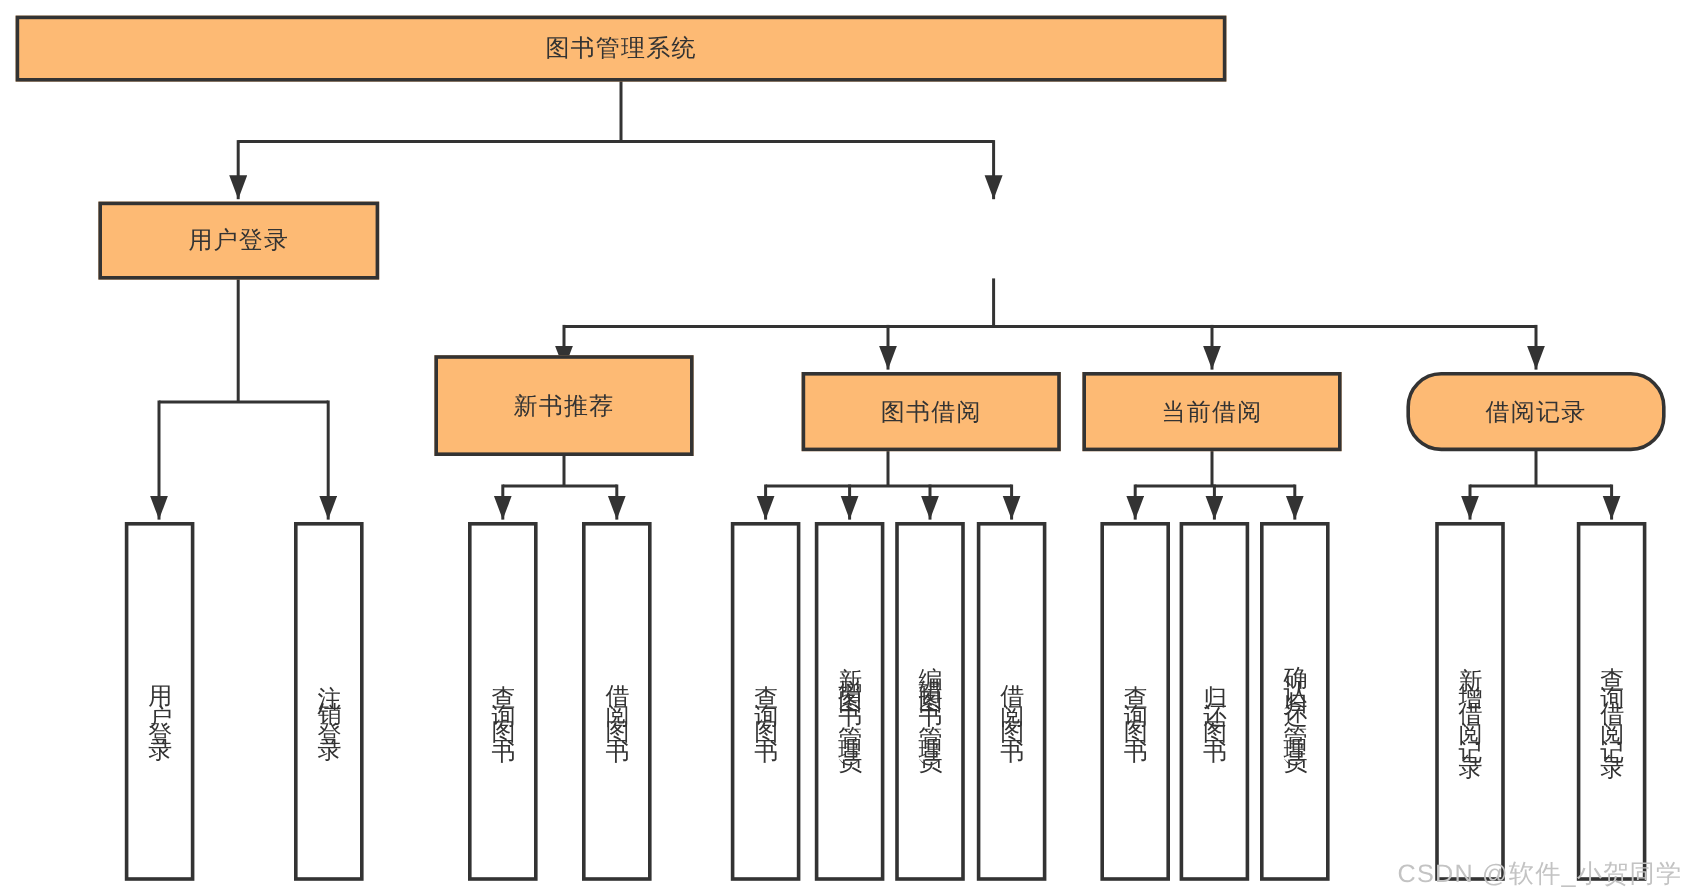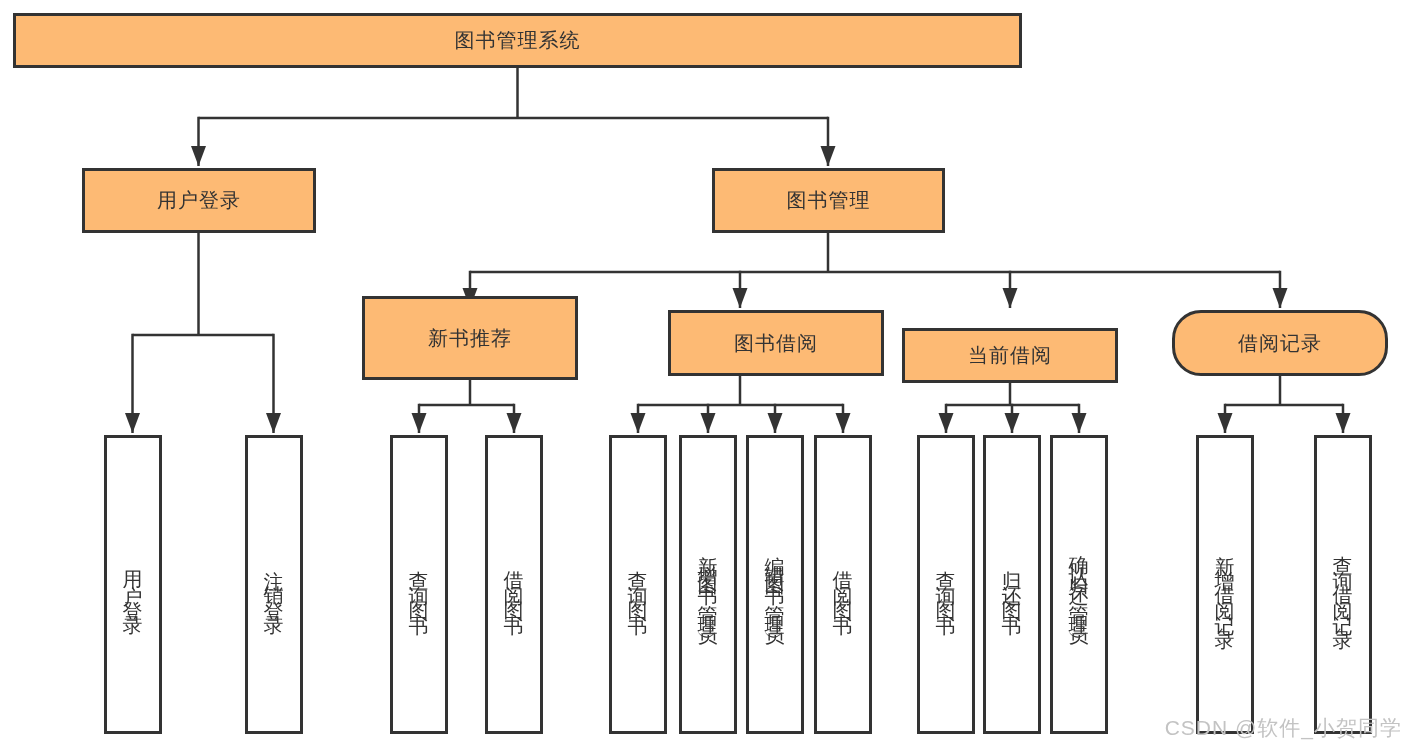--- a/index.html
+++ b/index.html
@@ -115,31 +115,28 @@
     </g>
   </svg>
 
   <div class="node" style="left:13px; top:13px; width:1009px; height:55px;">
     <span>图书管理系统</span>
   </div>
 
   <div class="node" style="left:82px; top:168px; width:234px; height:65px;">
     <span>用户登录</span>
   </div>
-  <div class="node" style="left:712px; top:168px; width:233px; height:65px;">
-    <span>图书管理</span>
-  </div>
 
   <div class="node" style="left:362px; top:296px; width:216px; height:84px;">
     <span>新书推荐</span>
   </div>
   <div class="node" style="left:668px; top:310px; width:216px; height:66px;">
     <span>图书借阅</span>
   </div>
-  <div class="node" style="left:902px; top:310px; width:216px; height:55px;margin-top:18px;">
+  <div class="node" style="left:902px; top:310px; width:216px; height:66px;">
     <span>当前借阅</span>
   </div>
   <div class="node" style="left:1172px; top:310px; width:216px; height:66px;border-radius:29px;">
     <span>借阅记录</span>
   </div>
 
   <div class="vnode" style="left:104px; top:435px; width:58px; height:299px;">
     <span>用户登录</span>
   </div>
   <div class="vnode" style="left:245px; top:435px; width:58px; height:299px;">

